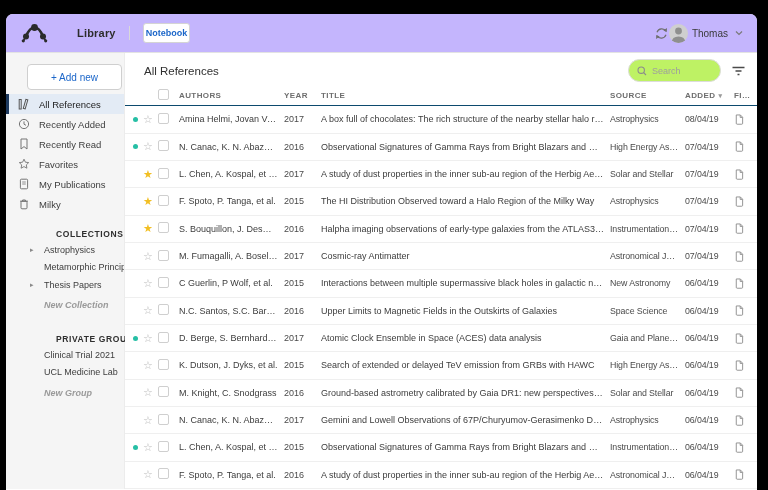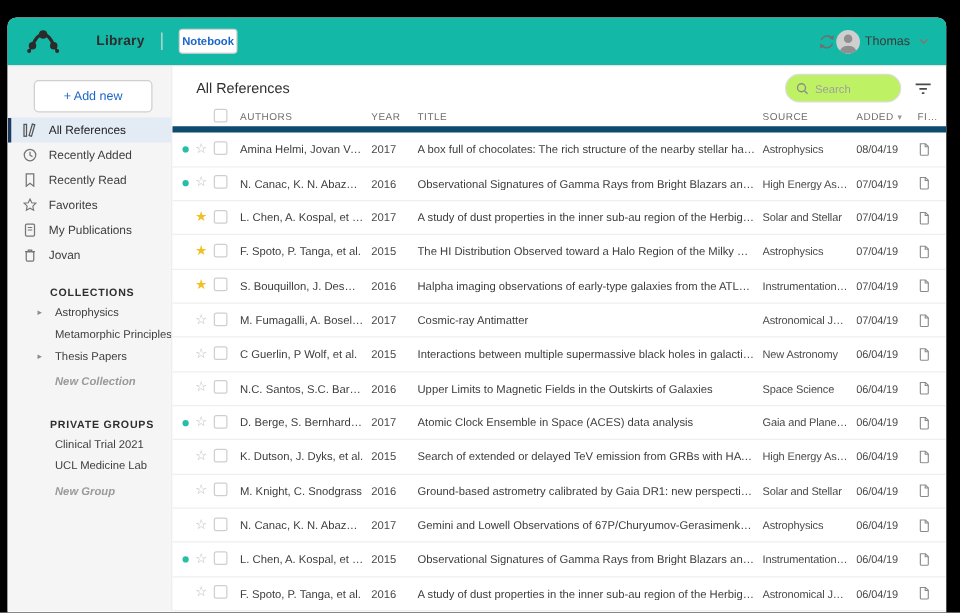--- a/index.html
+++ b/index.html
@@ -4,71 +4,71 @@
 <style>
   * { box-sizing: border-box; margin: 0; padding: 0; }
   html,body { width:768px; height:490px; }
   body { font-family: "Liberation Sans", sans-serif; background:#000; position:relative; overflow:hidden; }
 
   .stage { position:absolute; inset:0; background:#000; }
   .window { position:absolute; left:6px; top:14px; width:751px; height:476px;
             background:#fff; border-radius:7px 7px 0 0; overflow:hidden; }
 
   
-  .app-header { height:39px; background:#14b8a6; border-bottom:1px solid #e3e3e3;
+  .app-header { height:39px; background:#c4b5fd; border-bottom:1px solid #e3e3e3;
                 display:flex; align-items:center; padding:0 14px 0 15px; }
   .logo { width:27px; height:22px; margin-right:29px; }
   .lib-title { font-size:11px; font-weight:bold; color:#2d2d2d; letter-spacing:.2px; }
   .hdr-divider { width:1px; height:14px; background:#d9d9d9; margin:0 13px 0 13px; }
   .notebook-btn { background:#fff; border:1px solid #d4d4d4; border-radius:3px;
                   color:#1b66c9; font-size:9px; font-weight:bold; padding:4px 2px; cursor:pointer;
                   font-family:"Liberation Sans",sans-serif; }
   .hdr-right { margin-left:auto; display:flex; align-items:center; }
   .sync-btn { background:none; border:none; cursor:pointer; display:flex; align-items:center; }
   .avatar { width:19px; height:19px; border-radius:50%; background:#cfcfcf; overflow:hidden;
             display:flex; align-items:flex-end; justify-content:center; }
   .user-name { font-size:10px; color:#3a3a3a; margin-left:-3px; }
   .user-chip { display:flex; align-items:center; gap:7px; cursor:pointer; }
 
   
   .app-body { display:flex; height:436px; }
-  aside { width:132px; background:#f5f5f5; border-right:1px solid #ececec; padding-top:11px; flex:none; }
+  aside { width:119px; background:#f5f5f5; border-right:1px solid #ececec; padding-top:11px; flex:none; }
   .add-new-btn { display:block; width:95px; margin-left:21px; height:26px; background:#fff;
                  border:1px solid #cfcfcf; border-radius:4px; color:#1b66c9; font-size:10px;
                  cursor:pointer; font-family:"Liberation Sans",sans-serif; }
   .nav { margin-top:4px; }
   .nav-item { height:20px; display:flex; align-items:center; padding-left:12px; cursor:pointer; }
   .nav-item .ni-icon { width:12px; height:12px; margin-right:9px; flex:none; display:flex; }
   .nav-item .ni-label { font-size:9.5px; color:#3d3d3d; white-space:nowrap; }
   .nav-item.sel { background:#e3ebf5; box-shadow:inset 3px 0 0 #1e3a5f; }
   .nav-item.sel .ni-label { color:#222; }
 
   .side-section-title { font-size:8.5px; font-weight:bold; color:#2f2f2f; letter-spacing:.6px;
-                        padding-left:34px; margin-top:15px; height:12px; white-space:nowrap; }
+                        padding-left:50px; margin-top:15px; height:12px; white-space:nowrap; }
   .side-item { height:17.5px; display:flex; align-items:center; padding-left:24px; cursor:pointer; }
   .side-item .expand { width:14px; font-size:7px; color:#8a8a8a; flex:none; }
   .side-item .lbl { font-size:9px; color:#3d3d3d; white-space:nowrap; overflow:hidden; }
   .side-item.newlink { padding-left:38px; margin-top:3px; }
   .side-item.newlink .lbl { font-style:italic; color:#9a9a9a; font-size:9px;font-weight:bold; }
   .groups-gap { margin-top:20px; }
 
   
   .main { flex:1; display:flex; flex-direction:column; background:#fff; min-width:0; }
   .main-header { display:flex; align-items:center; padding:9px 10px 7px 19px; height:33px; }
   .page-title { font-size:11.5px; color:#2f2f2f; }
   .search-pill { margin-left:auto; width:93px; height:23px; border:1px solid #dcdcdc; border-radius:12px;
                  display:flex; align-items:center; padding:0 8px; background:#bef264; }
   .search-pill input { border:none; outline:none; width:60px; font-size:9px; color:#555; margin-left:5px;
                        font-family:"Liberation Sans",sans-serif; background:transparent; }
   .search-pill input::placeholder { color:#9e9e9e; }
   .filter-btn { background:none; border:none; cursor:pointer; margin-left:11px; margin-right:2px; display:flex; }
 
   .grid-row { display:grid; grid-template-columns:10px 15px 21px 105px 37px 1fr 75px 49px 23px;
               align-items:center; padding-left:8px; }
-  .thead { height:26px; border-bottom:5px solid #0c4a6e; font-size:8px; font-weight:normal;
+  .thead { height:26px; border-bottom:1px solid #0c4a6e; font-size:8px; font-weight:bold;
            color:#6e6e6e; letter-spacing:.4px; }
   .thead .sort-arrow { font-size:7px; color:#9a9a9a; margin-left:3px; }
   .ref-row { height:27.35px; border-bottom:1px solid #efefef; font-size:9px; color:#3c3c3c; cursor:pointer; }
   .cell { white-space:nowrap; overflow:hidden; text-overflow:ellipsis; padding-right:6px; }
   .dot { width:5px; height:5px; border-radius:50%; background:#26bfa5; }
   .star { font-size:11px; color:#bdbdbd; line-height:1; cursor:pointer; }
   .star.on { color:#f2bf24; }
   .checkbox { width:11px; height:11px; border:1px solid #cfcfcf; border-radius:2px; background:#fff; cursor:pointer; display:inline-block; }
   .year-cell { color:#4a4a4a; }
   .src-cell, .date-cell { color:#4a4a4a; font-size:8.8px; letter-spacing:-.1px; }
@@ -168,21 +168,21 @@
             </span>
             <span class="ni-label">My Publications</span>
           </div>
           <div class="nav-item">
             <span class="ni-icon">
               <svg width="12" height="12" viewBox="0 0 12 12">
                   <path d="M2 3.2 H10 M4.6 3.2 V2 H7.4 V3.2" fill="none" stroke="#757575" stroke-width="1"></path>
                   <rect x="3" y="3.2" width="6" height="7.6" rx="1" fill="none" stroke="#757575" stroke-width="1"></rect>
                 </svg>
             </span>
-            <span class="ni-label">Jovan</span>
+            <span class="ni-label">Milky</span>
           </div>
         </nav>
 
         <div class="side-section-title">COLLECTIONS</div>
         <div id="collections-list">
             <div class="side-item">
     <span class="expand">▸</span>
     <span class="lbl">Astrophysics</span>
   </div>
             <div class="side-item">

